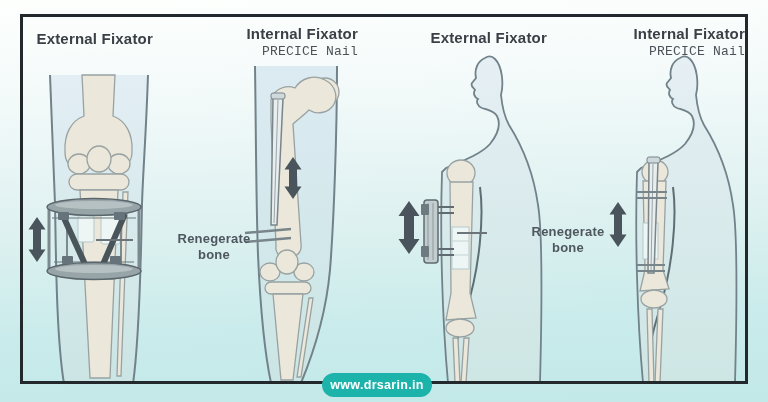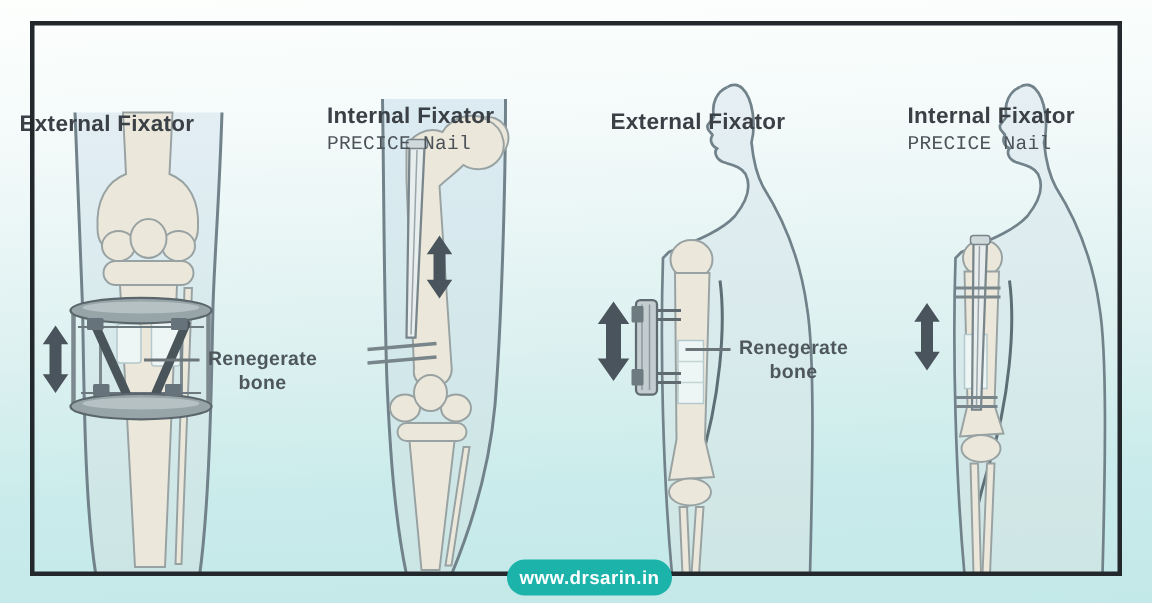--- a/index.html
+++ b/index.html
@@ -1,27 +1,27 @@
 <!DOCTYPE html>
 <html><head>
 <meta charset="utf-8">
 <style>
   html,body{margin:0;padding:0;background:#ffffff;font-family:"Liberation Sans",sans-serif;}
   .canvas{position:relative;width:768px;height:402px;overflow:hidden;
     background:linear-gradient(178deg,#fdfffd 0%,#f4fafa 22%,#ddf1f0 55%,#c9ebeb 80%,#c3e8e8 100%);}
   .frame{position:absolute;left:20px;top:14px;width:728px;height:370px;box-sizing:border-box;
     border:3px solid #23282c;z-index:3;pointer-events:none;}
   .panel-svg{position:absolute;z-index:1;}
-  .panel-title{position:absolute;z-index:2;width:140px;text-align:left;
-    font-size:15px;font-weight:bold;color:#3a4046;letter-spacing:.2px;line-height:1.1;margin-top:44px;}
+  .panel-title{position:absolute;z-index:2;width:140px;text-align:right;
+    font-size:15px;font-weight:bold;color:#3a4046;letter-spacing:.2px;line-height:1.1;}
   .panel-subtitle{font-size:13px;font-weight:normal;color:#4b5258;margin-top:2px;letter-spacing:.2px;font-family:Liberation Mono, monospace;}
   .annotation{position:absolute;z-index:2;width:82px;text-align:center;
-    font-size:13px;font-weight:bold;color:#4e575d;line-height:1.2;letter-spacing:.2px;}
+    font-size:13px;font-weight:bold;color:#4e575d;line-height:1.2;letter-spacing:.2px;margin-left:39px;}
   .pointer{position:absolute;z-index:2;height:2px;background:#6b7478;}
-  .badge{position:absolute;left:338px;top:373px;width:110px;height:24px;z-index:5;
+  .badge{position:absolute;left:322px;top:373px;width:110px;height:24px;z-index:5;
     background:#1cb3ab;border-radius:13px;color:#ffffff;font-weight:bold;font-size:12.5px;
     text-align:center;line-height:24px;letter-spacing:.3px;cursor:pointer;}
 </style>
 </head>
 <body>
 
 <div class="canvas">
 
   <svg class="panel-svg" style="left:22px;top:66px" width="200" height="318" viewBox="0 0 200 318">
     <defs>

